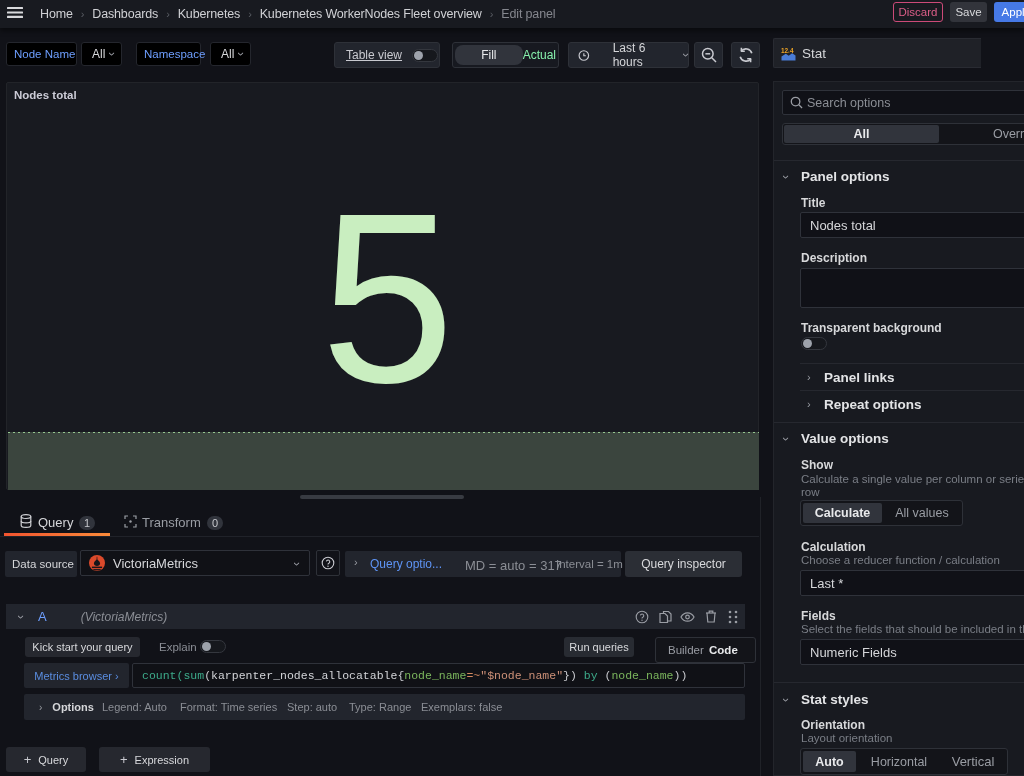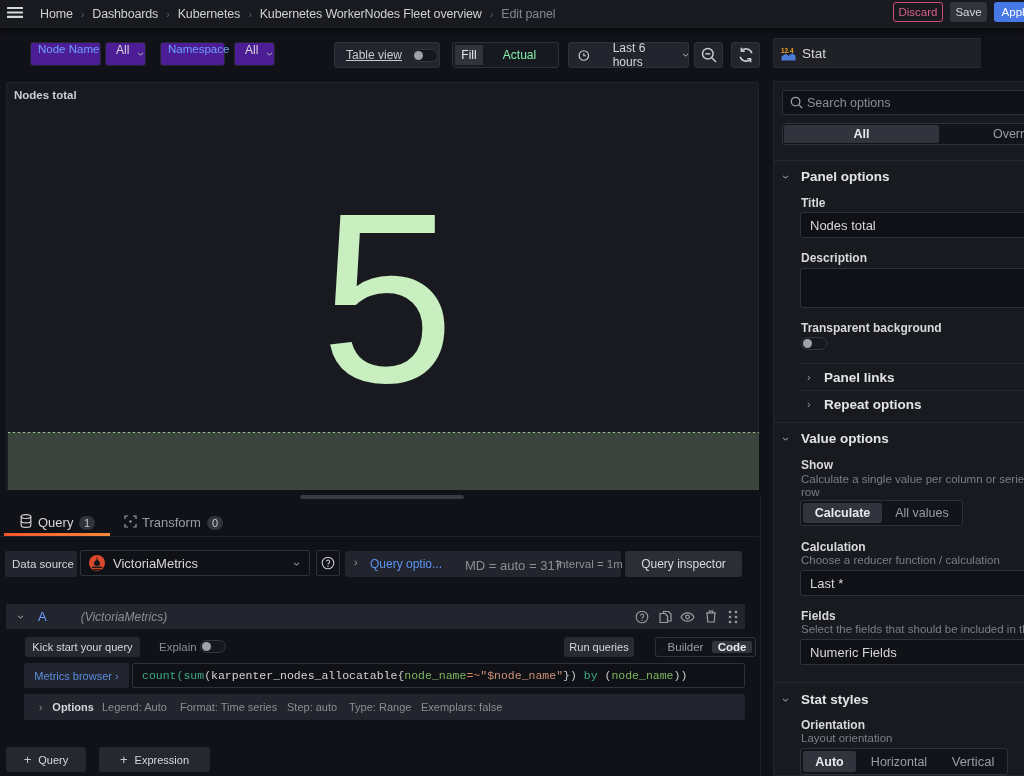--- a/index.html
+++ b/index.html
@@ -17,22 +17,22 @@
   #crumbs { left:40px; top:0; height:28px; display:flex; align-items:center; font-size:12.5px; letter-spacing:-0.15px; white-space:nowrap; }
   #crumbs .sep { color:#5a5d64; margin:0 8px; font-size:11px; }
   #crumbs .c { color:#d0d1d5; }
   #crumbs .last { color:#85878e; }
 
   .tbtn { position:absolute; top:2px; height:20px; border-radius:3px; font-size:11.5px;
     display:flex; align-items:center; justify-content:center; font-weight:500; }
 
   
   .varlabel { position:absolute; top:42px; height:24px; border:1px solid #24262d;
-    background:#4c1d95; border-radius:3px; display:flex; 
-    font-size:11.5px; font-weight:500; white-space:nowrap;margin-left:24px; }
+    background:#000000; border-radius:3px; display:flex; align-items:center;
+    font-size:11.5px; font-weight:500; white-space:nowrap; }
   .ctl { position:absolute; top:42px; height:26px; border:1px solid #2e3138;
     background:#22252d; border-radius:3px; display:flex; align-items:center; font-size:12px; }
 
   
   #panel { left:6px; top:82px; width:753px; height:408px; background:#181a20;
     border:1px solid #222429; border-radius:2px; }
   #bignum { left:4px; width:753px; top:95px; text-align:center; font-size:241px;
     color:#c9eec0; line-height:1; }
   #spark { left:1px; top:349px; width:751px; height:58px; background:#3b453e; }
   #spark .dash { position:absolute; left:0; top:0; width:100%; height:1px;
@@ -105,21 +105,21 @@
     <span class="cdown" style="margin-left:5px;">›</span>
   </div>
 
 <div class="ctl" style="left:334px;width:106px;color:#c9cad0;">
   <span style="padding-left:11px;text-decoration:underline;">Table view</span>
   <span class="toggle" style="left:77px;top:6px;">
       <span class="knob"></span>
     </span>
 </div>
 <div class="ctl" style="left:452px;width:107px;background:#171920;padding:2px;">
-  <div style="background:#31343c;color:#e8e9eb;height:100%;width:28px;display:flex;align-items:center;justify-content:center;border-radius:0;font-weight:500;">Fill</div>
+  <div style="background:#31343c;color:#e8e9eb;height:100%;width:68px;display:flex;align-items:center;justify-content:center;border-radius:8px;font-weight:500;">Fill</div>
   <div style="color:#86efac;height:100%;flex:1;display:flex;align-items:center;justify-content:center;">Actual</div>
 </div>
 <div class="ctl" style="left:568px;width:121px;color:#d5d6d9;">
   <svg style="margin-left:9px;" width="13" height="13" viewBox="0 0 14 14" fill="none" stroke="#c9cad0" stroke-width="1.4">
     <circle cx="7" cy="7" r="5.7"></circle>
       <path d="M7 4.2V7.3H9.4"></path>
   </svg>
   <span style="margin-left:23px;font-weight:500;">Last 6 hours</span>
   <span class="cdown" style="margin-left:12px;">›</span>
 </div>
@@ -240,21 +240,21 @@
       </svg>
     </span>
 </div>
 
 <div class="qbtn" style="left:25px;top:637px;width:115px;height:20px;">Kick start your query</div>
 <div class="abs txt2" style="left:159px;top:641px;font-size:11.5px;">Explain</div>
 <span class="toggle" style="left:200px;top:640px;">
     <span class="knob"></span>
   </span>
 <div class="qbtn" style="left:564px;top:637px;width:70px;height:20px;background:#282b32;">Run queries</div>
-<div class="abs" style="left:655px;top:637px;width:101px;height:20px;background:#131419;border:1px solid #2e3138;border-radius:3px;display:flex;padding:3px;">
+<div class="abs" style="left:655px;top:637px;width:101px;height:20px;background:#131419;border:1px solid #2e3138;border-radius:3px;display:flex;padding:12px;">
   <div style="flex:1;display:flex;align-items:center;justify-content:center;color:#9a9da4;font-size:11.5px;">Builder</div>
   <div style="width:40px;background:#31343c;border-radius:2px;display:flex;align-items:center;justify-content:center;color:#e8e9eb;font-size:11.5px;font-weight:700;">Code</div>
 </div>
 
 <div class="abs" style="left:24px;top:663px;width:105px;height:25px;background:#22252d;border-radius:2px;display:flex;align-items:center;justify-content:center;">
   <span style="color:#5a8de0;font-size:11px;font-weight:500;">Metrics browser ›</span>
 </div>
 <div class="abs" style="left:132px;top:663px;width:613px;height:25px;background:#101116;border:1px solid #2f323a;border-radius:2px;display:flex;align-items:center;">
   <span style="margin-left:9px;font-family:'Liberation Mono',monospace;font-size:11.5px;white-space:pre;"><span style="color:#3dab8b;">count(</span><span style="color:#3dab8b;">sum</span><span style="color:#c8c9ce;">(</span><span style="color:#d3d4d8;">karpenter_nodes_allocatable</span><span style="color:#c8c9ce;">{</span><span style="color:#7bb65d;">node_name</span><span style="color:#d3885f;">=~</span><span style="color:#ce9178;">"$node_name"</span><span style="color:#c8c9ce;">})</span><span style="color:#3dab8b;"> by </span><span style="color:#c8c9ce;">(</span><span style="color:#7bb65d;">node_name</span><span style="color:#c8c9ce;">))</span></span>
 </div>

